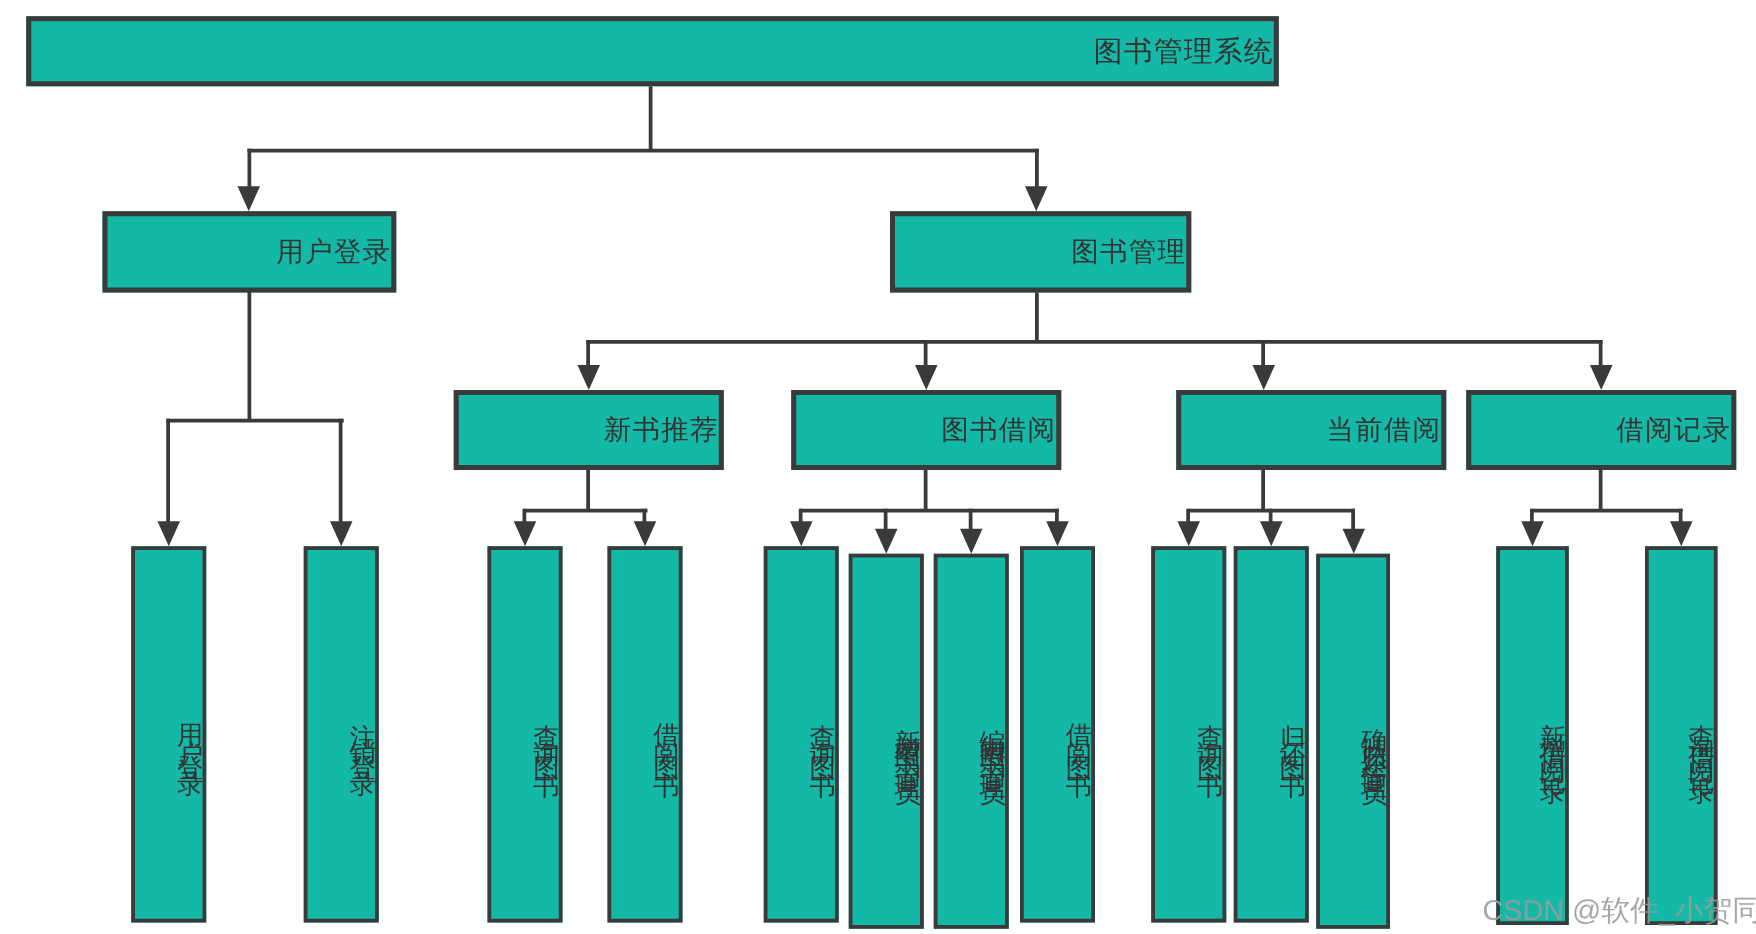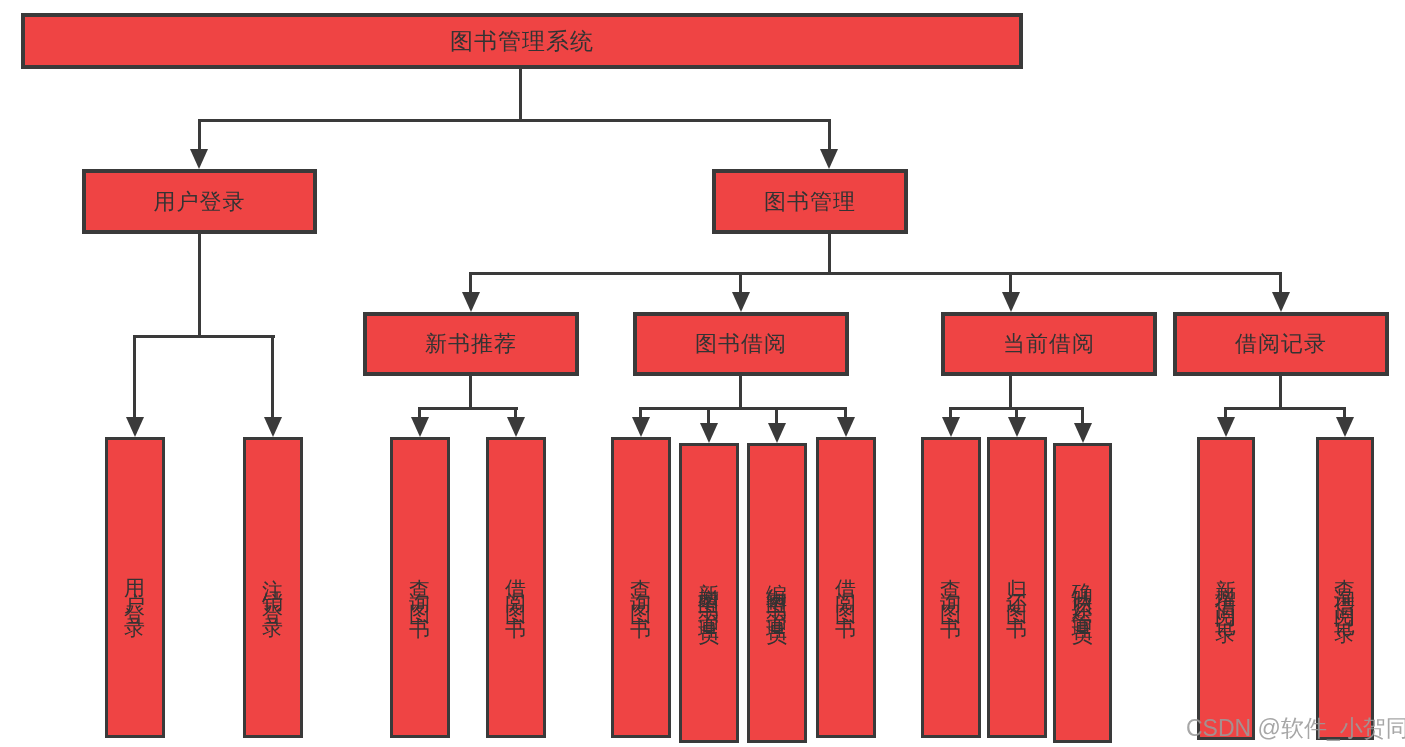--- a/index.html
+++ b/index.html
@@ -10,23 +10,23 @@
   body{font-family:"Liberation Sans","DejaVu Sans",sans-serif;}
   #stage{
     position:relative;
     width:1405px;height:747px;
     background:#ffffff;
     overflow:hidden;
   }
   .box{
     position:absolute;
     box-sizing:border-box;
-    background:#ef4444;
+    background:#14b8a6;
     border:4px solid var(--line);
-    display:flex;align-items:center;justify-content:center;
+    display:flex;align-items:center;justify-content:flex-end;
     color:var(--text);
   }
   .box.root{font-size:23px;letter-spacing:1px;}
   .box.lvl{font-size:22px;letter-spacing:1px;}
   .box.leaf{
     border-width:3px;
     font-size:21px;
   }
   .leaf .vtext{
     writing-mode:vertical-rl;
@@ -68,21 +68,21 @@
   <div class="vl" style="left:519px;top:69px;height:52px;"></div>
   <div class="hl" style="left:198px;top:119px;width:633px;"></div>
   <div class="vl" style="left:198px;top:119px;height:34px;"></div>
   <div class="arr" style="left:190px;top:149px;"></div>
   <div class="vl" style="left:828px;top:119px;height:34px;"></div>
   <div class="arr" style="left:820px;top:149px;"></div>
 
   <div class="box lvl" style="left:82px;top:169px;width:235px;height:65px;">
     <span>用户登录</span>
   </div>
-  <div class="box lvl" style="left:712px;top:169px;width:196px;height:65px;">
+  <div class="box lvl" style="left:712px;top:169px;width:241px;height:65px;">
     <span>图书管理</span>
   </div>
 
   <div class="vl" style="left:198px;top:233px;height:104px;"></div>
   <div class="hl" style="left:133px;top:335px;width:142px;"></div>
   <div class="vl" style="left:133px;top:335px;height:84px;"></div>
   <div class="arr" style="left:126px;top:417px;"></div>
   <div class="vl" style="left:271px;top:335px;height:84px;"></div>
   <div class="arr" style="left:264px;top:417px;"></div>
 

